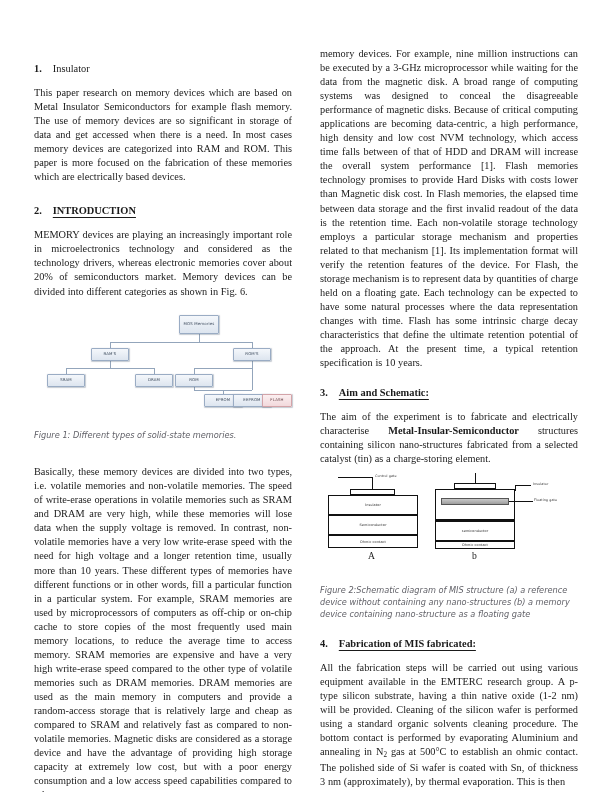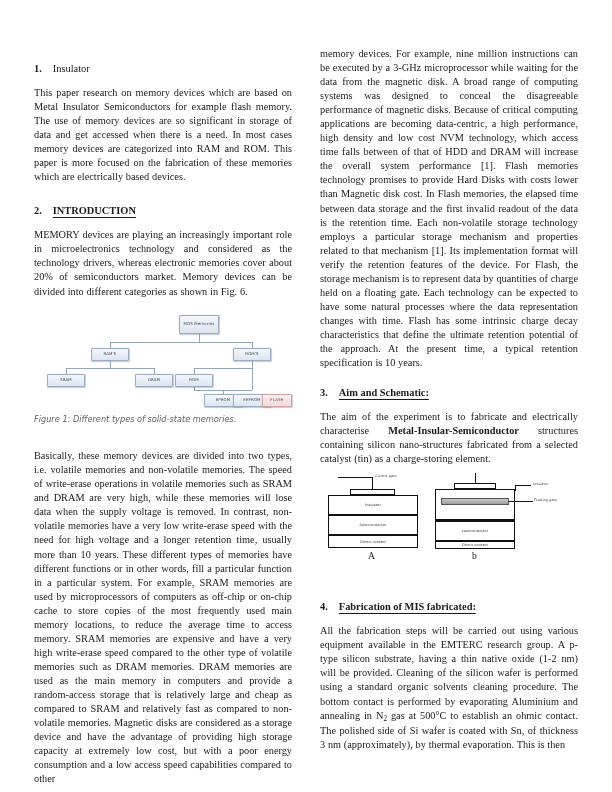--- a/index.html
+++ b/index.html
@@ -199,21 +199,21 @@
       <div class="node" style="left:57px; top:38px; width:38px; height:13px;">RAM'S</div>
       <div class="node" style="left:199px; top:38px; width:38px; height:13px;">ROM'S</div>
       <div class="node" style="left:13px; top:64px; width:38px; height:13px;">SRAM</div>
       <div class="node" style="left:101px; top:64px; width:38px; height:13px;">DRAM</div>
       <div class="node" style="left:141px; top:64px; width:38px; height:13px;">ROM</div>
       <div class="node" style="left:170px; top:84px; width:38px; height:13px;">EPROM</div>
       <div class="node" style="left:199px; top:84px; width:38px; height:13px;">EEPROM</div>
       <div class="node flash" style="left:228px; top:84px; width:30px; height:13px;">FLASH</div>
     </div>
 
-    <p class="caption" style="margin-top:12px;">Figure 1: Different types of solid-state memories.</p>
+    <p class="caption" style="margin-top:28px;">Figure 1: Different types of solid-state memories.</p>
 
     <p class="body" style="margin-top:24px;">Basically, these memory devices are divided into two types, i.e. volatile memories and non-volatile memories. The speed of write-erase operations in volatile memories such as SRAM and DRAM are very high, while these memories will lose data when the supply voltage is removed. In contrast, non-volatile memories have a very low write-erase speed with the need for high voltage and a longer retention time, usually more than 10 years. These different types of memories have different functions or in other words, fill a particular function in a particular system. For example, SRAM memories are used by microprocessors of computers as off-chip or on-chip cache to store copies of the most frequently used main memory locations, to reduce the average time to access memory. SRAM memories are expensive and have a very high write-erase speed compared to the other type of volatile memories such as DRAM memories. DRAM memories are used as the main memory in computers and provide a random-access storage that is relatively large and cheap as compared to SRAM and relatively fast as compared to non-volatile memories. Magnetic disks are considered as a storage device and have the advantage of providing high storage capacity at extremely low cost, but with a poor energy consumption and a low access speed capabilities compared to other</p>
   </div>
 
   <div class="col col-right" style="top:47px;">
 
     <p class="body">memory devices. For example, nine million instructions can be executed by a 3-GHz microprocessor while waiting for the data from the magnetic disk. A broad range of computing systems was designed to conceal the disagreeable performance of magnetic disks. Because of critical computing applications are becoming data-centric, a high performance, high density and low cost NVM technology, which access time falls between of that of HDD and DRAM will increase the overall system performance [1].  Flash memories technology promises to provide Hard Disks with costs lower than Magnetic disk cost. In Flash memories, the elapsed time between data storage and the first invalid readout of the data is the retention time. Each non-volatile storage technology employs a particular storage mechanism and properties related to that mechanism [1]. Its implementation format will verify the retention features of the device. For Flash, the storage mechanism is to represent data by quantities of charge held on a floating gate. Each technology can be expected to have some natural processes where the data representation changes with time. Flash has some intrinsic charge decay characteristics that define the ultimate retention potential of the approach. At the present time, a typical retention specification is 10 years.</p>
 
     <div class="sec-head" style="margin-top:16px;">
       <span class="num">3.</span>
@@ -255,20 +255,21 @@
 
         <div class="thickline" style="left:115px; top:42px; width:80px; height:2.5px;"></div>
 
         <div class="layer" style="left:115px; top:44px; width:80px; height:20px;">semiconductor</div>
         <div class="layer" style="left:115px; top:64px; width:80px; height:8px;">Ohmic contact</div>
 
         <div class="devlabel" style="left:152px; top:73px;">b</div>
       </div>
     </div>
 
+    <p class="caption" style="margin-top:2px;">Figure 2:Schematic diagram of MIS structure (a) a reference device without containing any nano-structures (b) a memory device containing nano-structure as a floating gate</p>
 
     <div class="sec-head" style="margin-top:17px;">
       <span class="num">4.</span>
       <span class="title-ul">Fabrication of MIS fabricated:</span>
     </div>
 
     <p class="body"><span>All the fabrication steps will be carried out using various equipment available in the EMTERC research group.  A p-type silicon substrate, having a thin native oxide (1-2 nm) will be provided. Cleaning of the silicon wafer is performed using a standard organic solvents cleaning procedure. The bottom contact is performed by evaporating Aluminium and annealing in N</span><sub>2</sub><span> gas at 500°C to establish an ohmic contact.   The polished side of Si wafer is coated with Sn, of thickness 3 nm (approximately),   by thermal evaporation. This is then</span></p>
   </div>
 
 </div>

